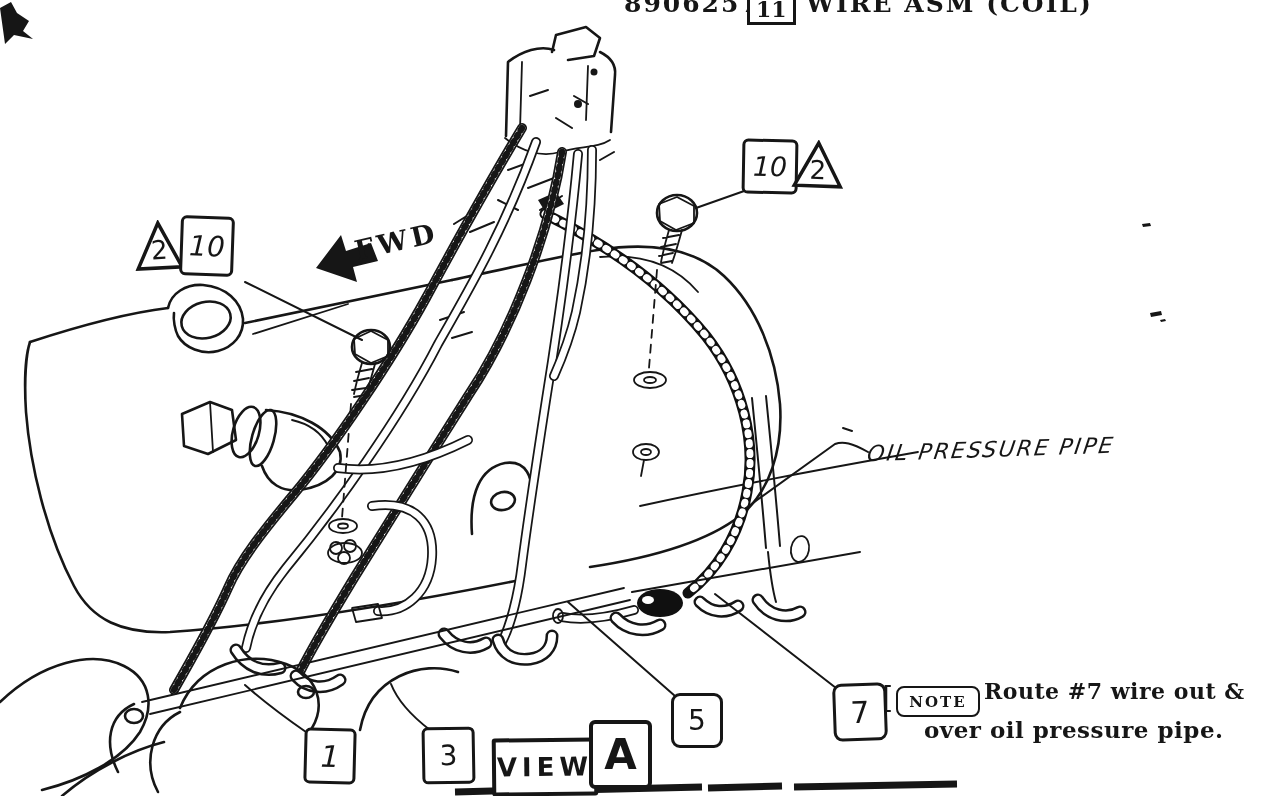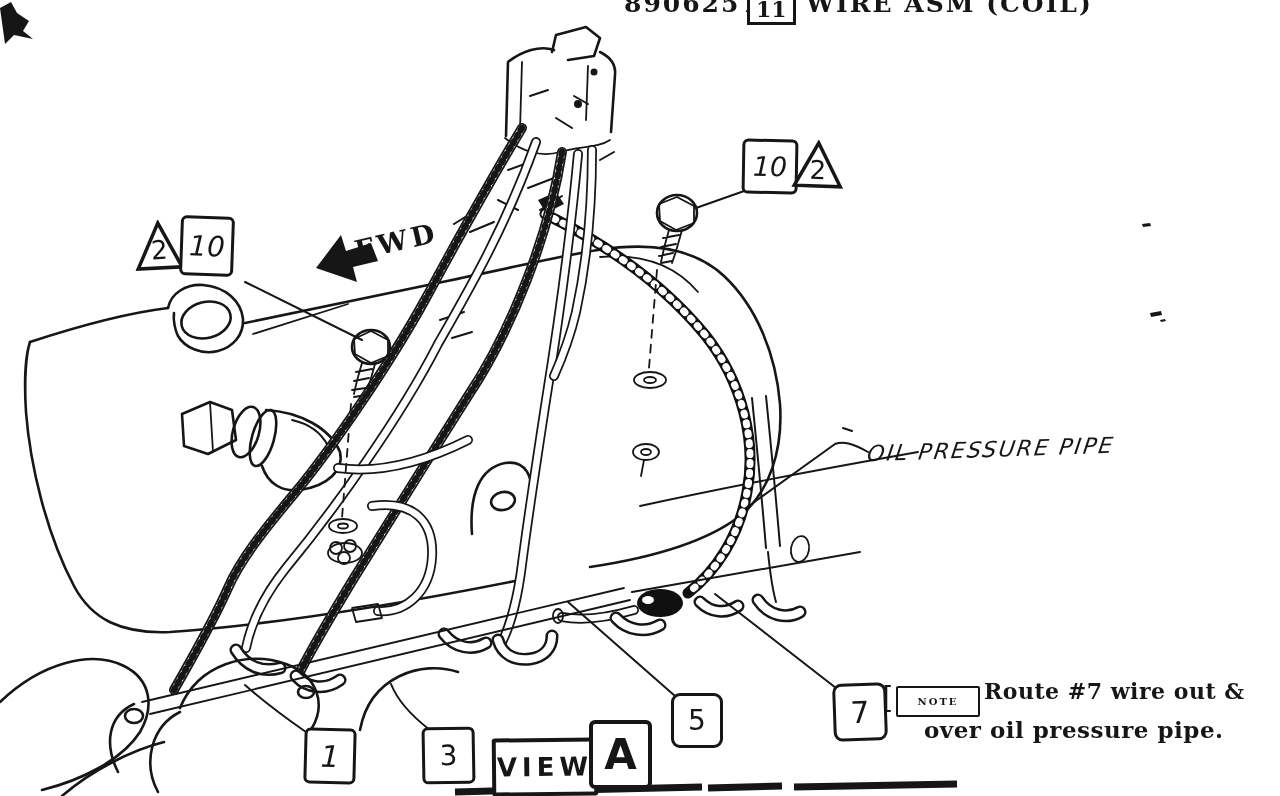--- a/index.html
+++ b/index.html
@@ -19,23 +19,23 @@
         font-family:"DejaVu Sans", sans-serif;}
   .tri{position:absolute;z-index:2;}
   .tri svg{display:block;}
   .tri-num{position:absolute;left:0;right:0;top:15px;text-align:center;
            font:26px "DejaVu Sans", sans-serif;}
   .viewbox{left:492px;top:738px;width:98px;height:50px;border-width:4px;border-radius:3px;
            font-size:26px;letter-spacing:5px;font-weight:600;transform:rotate(-0.6deg);}
   .viewA{left:589px;top:720px;width:55px;height:61px;border-width:4px;border-radius:6px;
          font-size:42px;font-weight:600;}
   .notebracket{left:882px;top:680px;font-size:30px;font-family:"DejaVu Sans", sans-serif;}
-  .notebox{left:896px;top:686px;width:80px;height:27px;border:2.5px solid #161616;border-radius:2px;
+  .notebox{left:896px;top:686px;width:80px;height:27px;border:2.5px solid #161616;border-radius:8px;
            display:flex;align-items:center;justify-content:center;position:absolute;z-index:2;
-           font-size:10px;font-weight:bold;letter-spacing:2px;font-family:"DejaVu Serif", serif;background:#fff;}
+           font-size:15px;font-weight:bold;letter-spacing:2px;font-family:"DejaVu Serif", serif;background:#fff;}
   .note1{left:984px;top:678px;font-size:22px;letter-spacing:0.5px;}
   .note2{left:890px;top:716px;font-size:23px;letter-spacing:0.5px;margin-left:34px;}
   .it{font-style:italic;}
   
   .tO{stroke:#161616;stroke-width:10;fill:none;}
   .tI{stroke:#ffffff;stroke-width:6.5;fill:none;}
   .tR{stroke:#161616;stroke-width:6.5;fill:none;stroke-dasharray:2.5 5;}
   .bO{stroke:#161616;stroke-width:13;fill:none;}
   .bI{stroke:#ffffff;stroke-width:8;fill:none;}
   .hO{stroke:#101010;stroke-width:11;fill:none;}

